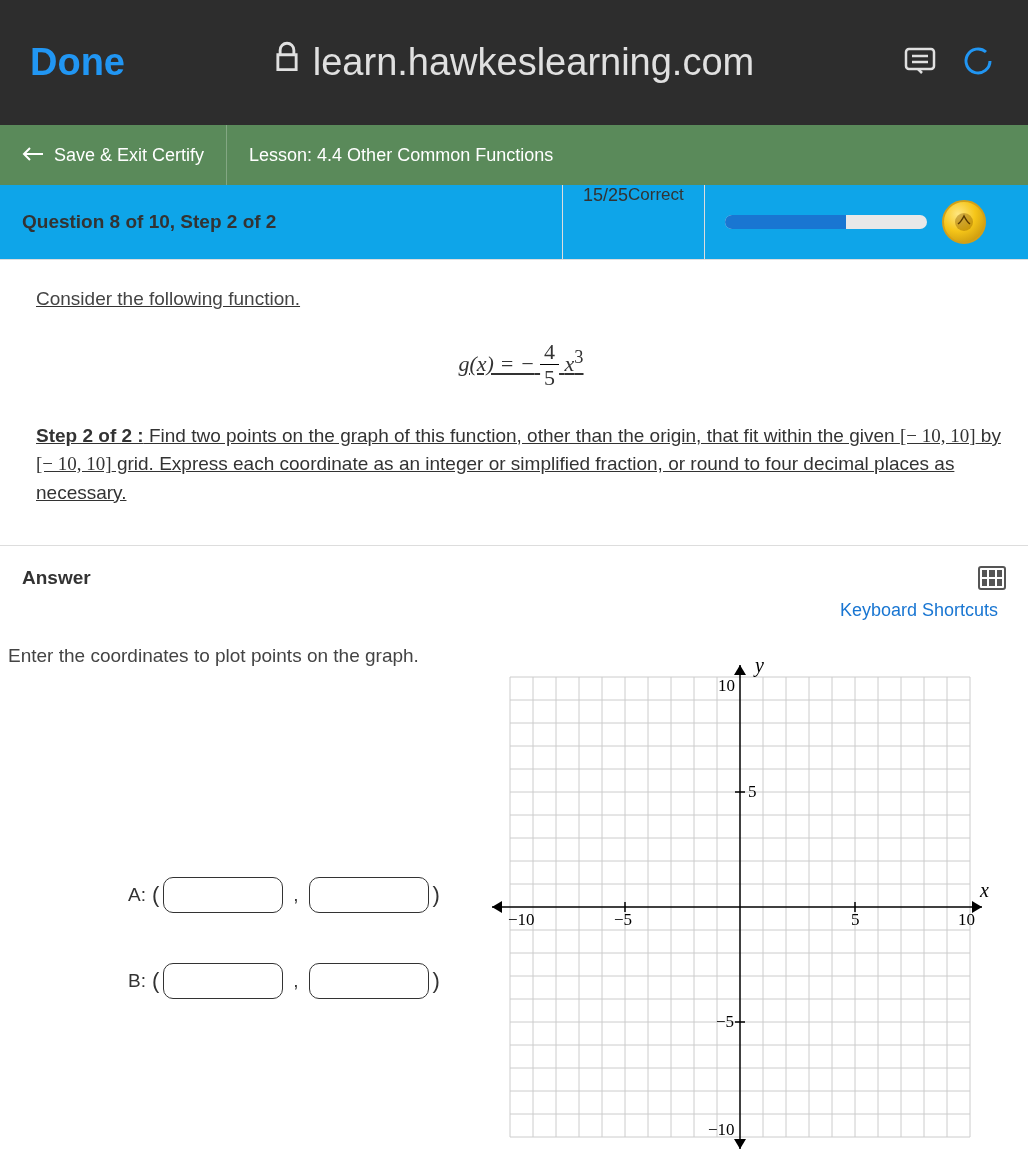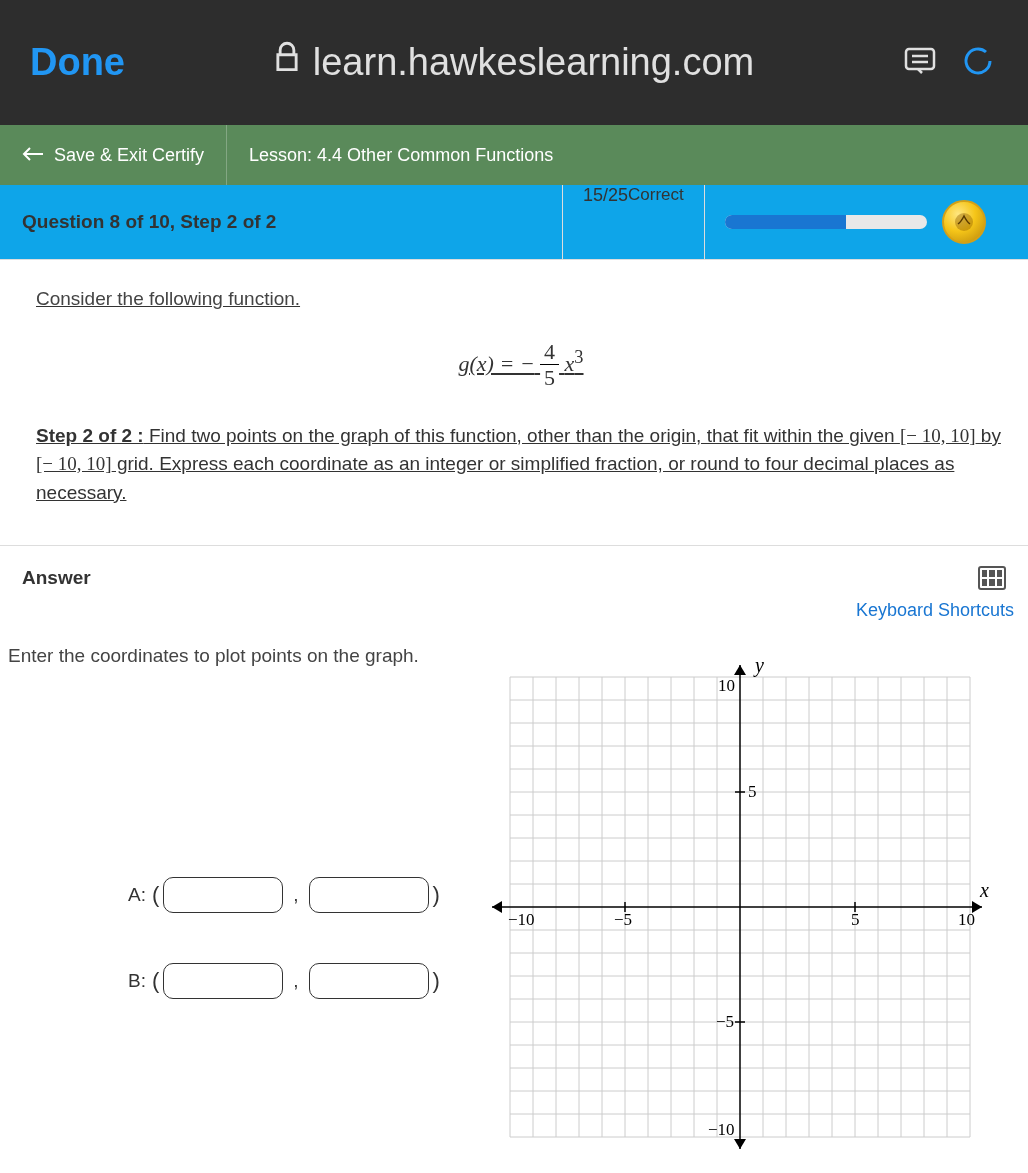--- a/index.html
+++ b/index.html
@@ -37,21 +37,21 @@
   .formula .frac .den { display:block; padding: 0 4px; line-height:1.2; }
   .step-text { font-size: 19px; color: #333; line-height: 1.5; }
   .step-text b { font-weight: 700; }
   
   .divider { border-top: 1px solid #ddd; margin-top: 28px; }
   
   .answer-header { display: flex; align-items: center; padding: 20px 22px 4px 22px; }
   .answer-title { font-weight: 700; font-size: 19px; flex: 1; color: #333; }
   .keypad-icon { width: 28px; height: 24px; border: 2px solid #555; border-radius: 3px; display: grid; grid-template-columns: repeat(3,1fr); grid-template-rows: repeat(2,1fr); gap: 2px; padding: 2px; }
   .keypad-icon span { background: #555; }
-  .keyboard-link { text-align: right; padding: 6px 14px 18px 22px; color: #1976D2; font-size: 18px; }
+  .keyboard-link { text-align: right; padding: 6px 30px 18px 22px; color: #1976D2; font-size: 18px; }
   
   .answer-body { display: flex; padding: 0 0 30px 0; }
   .inputs-col { flex: 0 0 480px; padding-left: 8px; }
   .enter-text { font-size: 19px; color: #444; margin: 6px 0 210px 0; }
   .coord-row { display: flex; align-items: center; margin: 0 0 50px 120px; font-size: 19px; color: #333; }
   .coord-row .label { margin-right: 6px; }
   .coord-input { width: 120px; height: 36px; border: 1.5px solid #333; border-radius: 10px; margin: 0 4px; padding: 0 8px; font-size: 16px; }
   .paren { font-size: 22px; }
   .comma { margin: 0 6px; }
   

